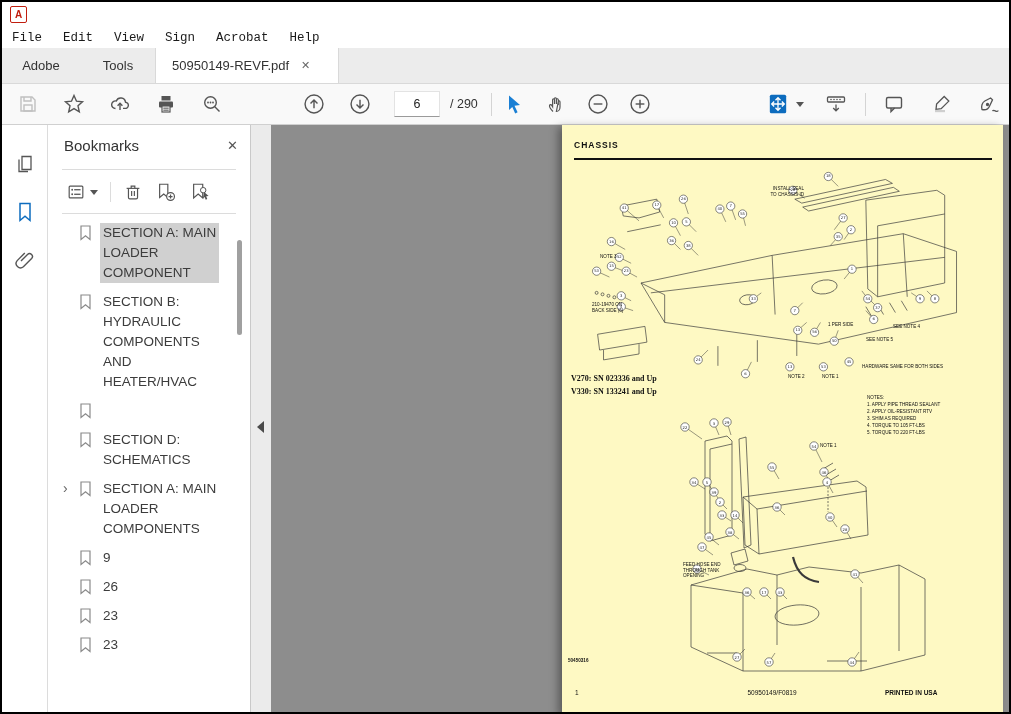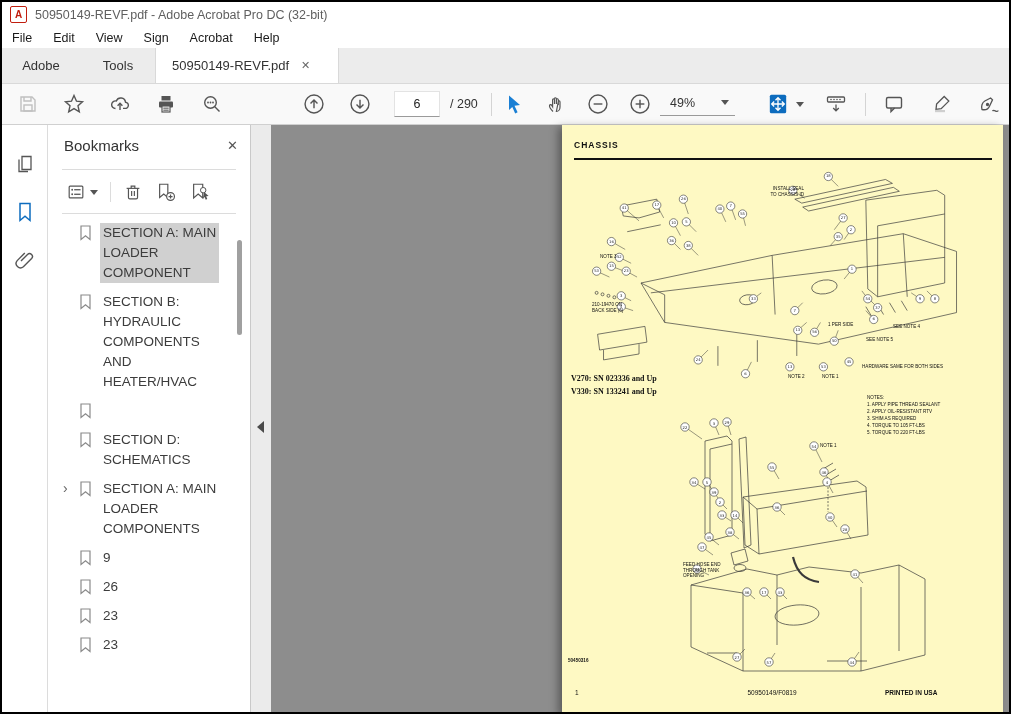--- a/index.html
+++ b/index.html
@@ -4,21 +4,21 @@
 <style>
   html,body{margin:0;padding:0;background:#3a3a3a;}
   #win{position:relative;width:1011px;height:714px;box-sizing:border-box;border:2px solid #000;
        background:#fff;font-family:"Liberation Sans",sans-serif;overflow:hidden;-webkit-font-smoothing:antialiased;}
   
   .titlebar{position:absolute;left:0;top:0;right:0;height:25px;background:#fff;display:flex;align-items:center;padding-left:8px;}
   .pdficon{width:15px;height:15px;border:1px solid #c11e0f;border-radius:2px;color:#c11e0f;font-size:10px;font-weight:bold;
            display:flex;align-items:center;justify-content:center;background:#fff;}
   .title-text{margin-left:8px;font-size:12.5px;color:#5f5f5f;}
   
-  .menubar{position:absolute;left:0;top:25px;right:0;height:21px;background:#fff;display:flex;align-items:center;font-size:12.5px;color:#1a1a1a;}
+  .menubar{position:absolute;left:0;top:25px;right:0;height:21px;background:#fff;display:flex;align-items:center;font-size:12.5px;color:#1a1a1a;font-family:Liberation Mono, monospace;}
   .menubar span{padding:2px 11px 2px 10px;cursor:default;}
   
   .tabbar{position:absolute;left:0;top:46px;right:0;height:36px;background:#ececec;border-bottom:1px solid #d9d9d9;box-sizing:border-box;}
   .tab{position:absolute;top:0;height:35px;display:flex;align-items:center;justify-content:center;font-size:13px;color:#333;}
   .tab-home{left:0;width:78px;}
   .tab-tools{left:78px;width:76px;}
   .tab-doc{left:153px;width:184px;background:#fff;border-left:1px solid #d9d9d9;border-right:1px solid #d9d9d9;justify-content:flex-start;padding-left:16px;box-sizing:border-box;}
   .tab-close{margin-left:12px;color:#666;font-size:11px;}
   
   .toolbar{position:absolute;left:0;top:82px;right:0;height:41px;background:#f9f9f9;border-bottom:1px solid #d0d0d0;box-sizing:border-box;}
@@ -71,21 +71,20 @@
   .leader{stroke:#333;stroke-width:.5;}
   svg.icon{display:block;}
 </style>
 </head>
 <body>
 
 <div id="win">
 
   <div class="titlebar">
     <div class="pdficon">A</div>
-    <div class="title-text">50950149-REVF.pdf - Adobe Acrobat Pro DC (32-bit)</div>
   </div>
 
   <div class="menubar">
     <span>File</span>
     <span>Edit</span>
     <span>View</span>
     <span>Sign</span>
     <span>Acrobat</span>
     <span>Help</span>
   </div>
@@ -195,26 +194,20 @@
         <svg class="icon" width="24" height="24" viewBox="0 0 22 22">
             <g stroke="#555" stroke-width="1.3" fill="none">
               <circle cx="11" cy="11" r="8.2"></circle>
               <line x1="7" y1="11" x2="15" y2="11"></line>
               <line x1="11" y1="7" x2="11" y2="15"></line>
             </g>
           </svg>
       </span>
     </div>
 
-    <div class="tgroup" style="left:658px;">
-      <div class="zoomgroup">
-        <span class="zoom-label">49%</span>
-        <span class="caret"></span>
-      </div>
-    </div>
 
     <div class="tgroup" style="left:764px;gap:6px;">
       <span class="ticon">
         <svg class="icon" width="24" height="24" viewBox="0 0 22 22">
             <rect x="3.5" y="2.5" width="15" height="17" rx="1.5" fill="#0d6cbe"></rect>
             <g stroke="#fff" stroke-width="1.2" fill="none">
               <path d="M11,5.5 v11 M8.7,7.5 L11,5.2 l2.3,2.3 M8.7,14.5 L11,16.8 l2.3,-2.3"></path>
               <path d="M5.5,11 h11 M7.5,8.7 L5.2,11 l2.3,2.3 M14.5,8.7 L16.8,11 l-2.3,2.3"></path>
             </g>
           </svg>

